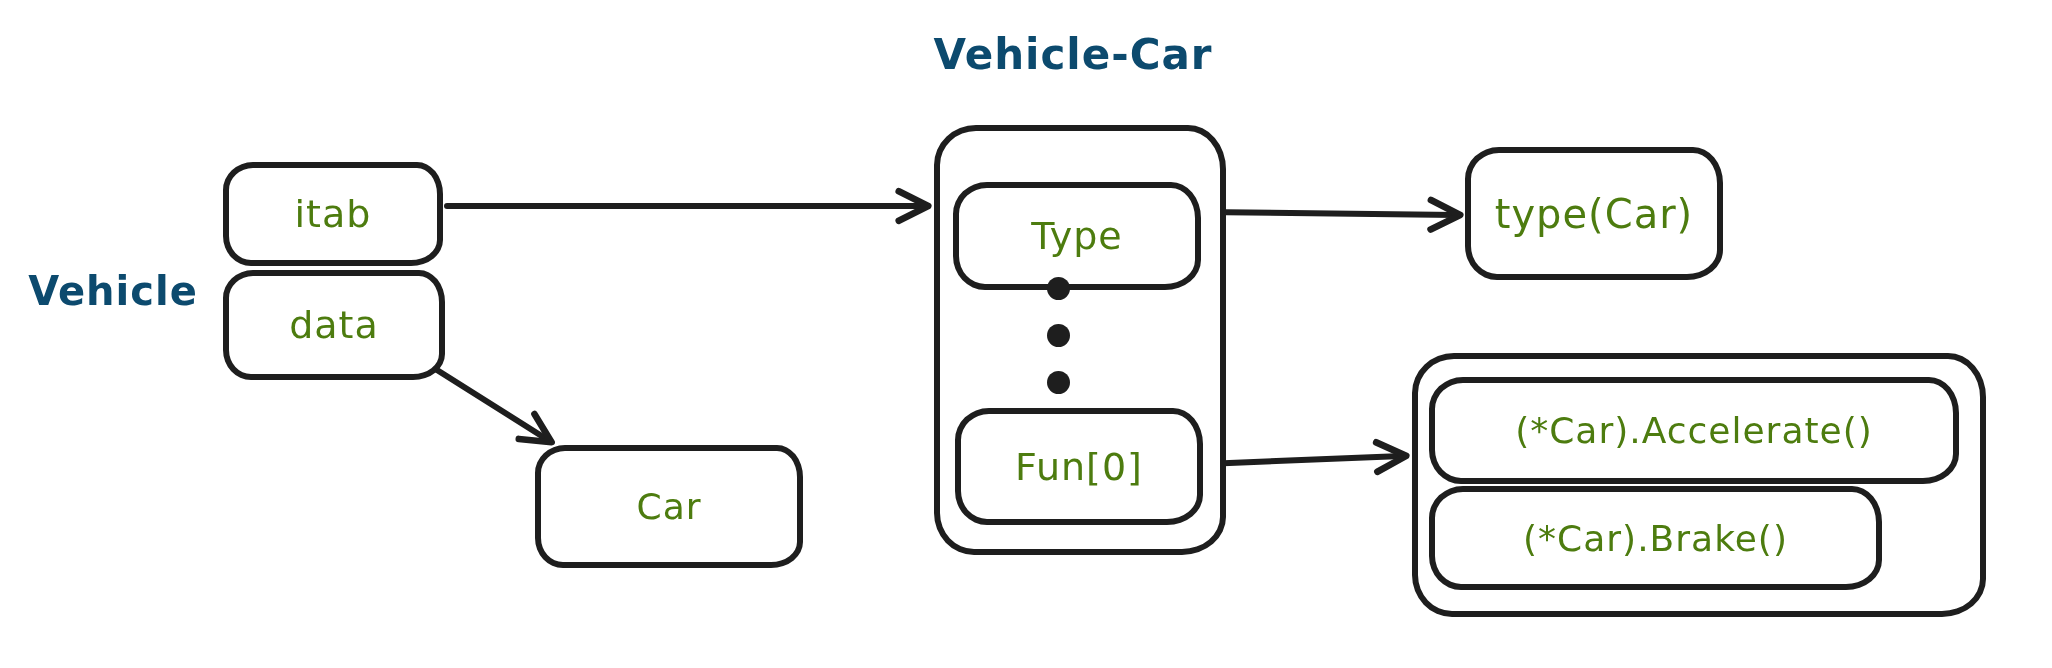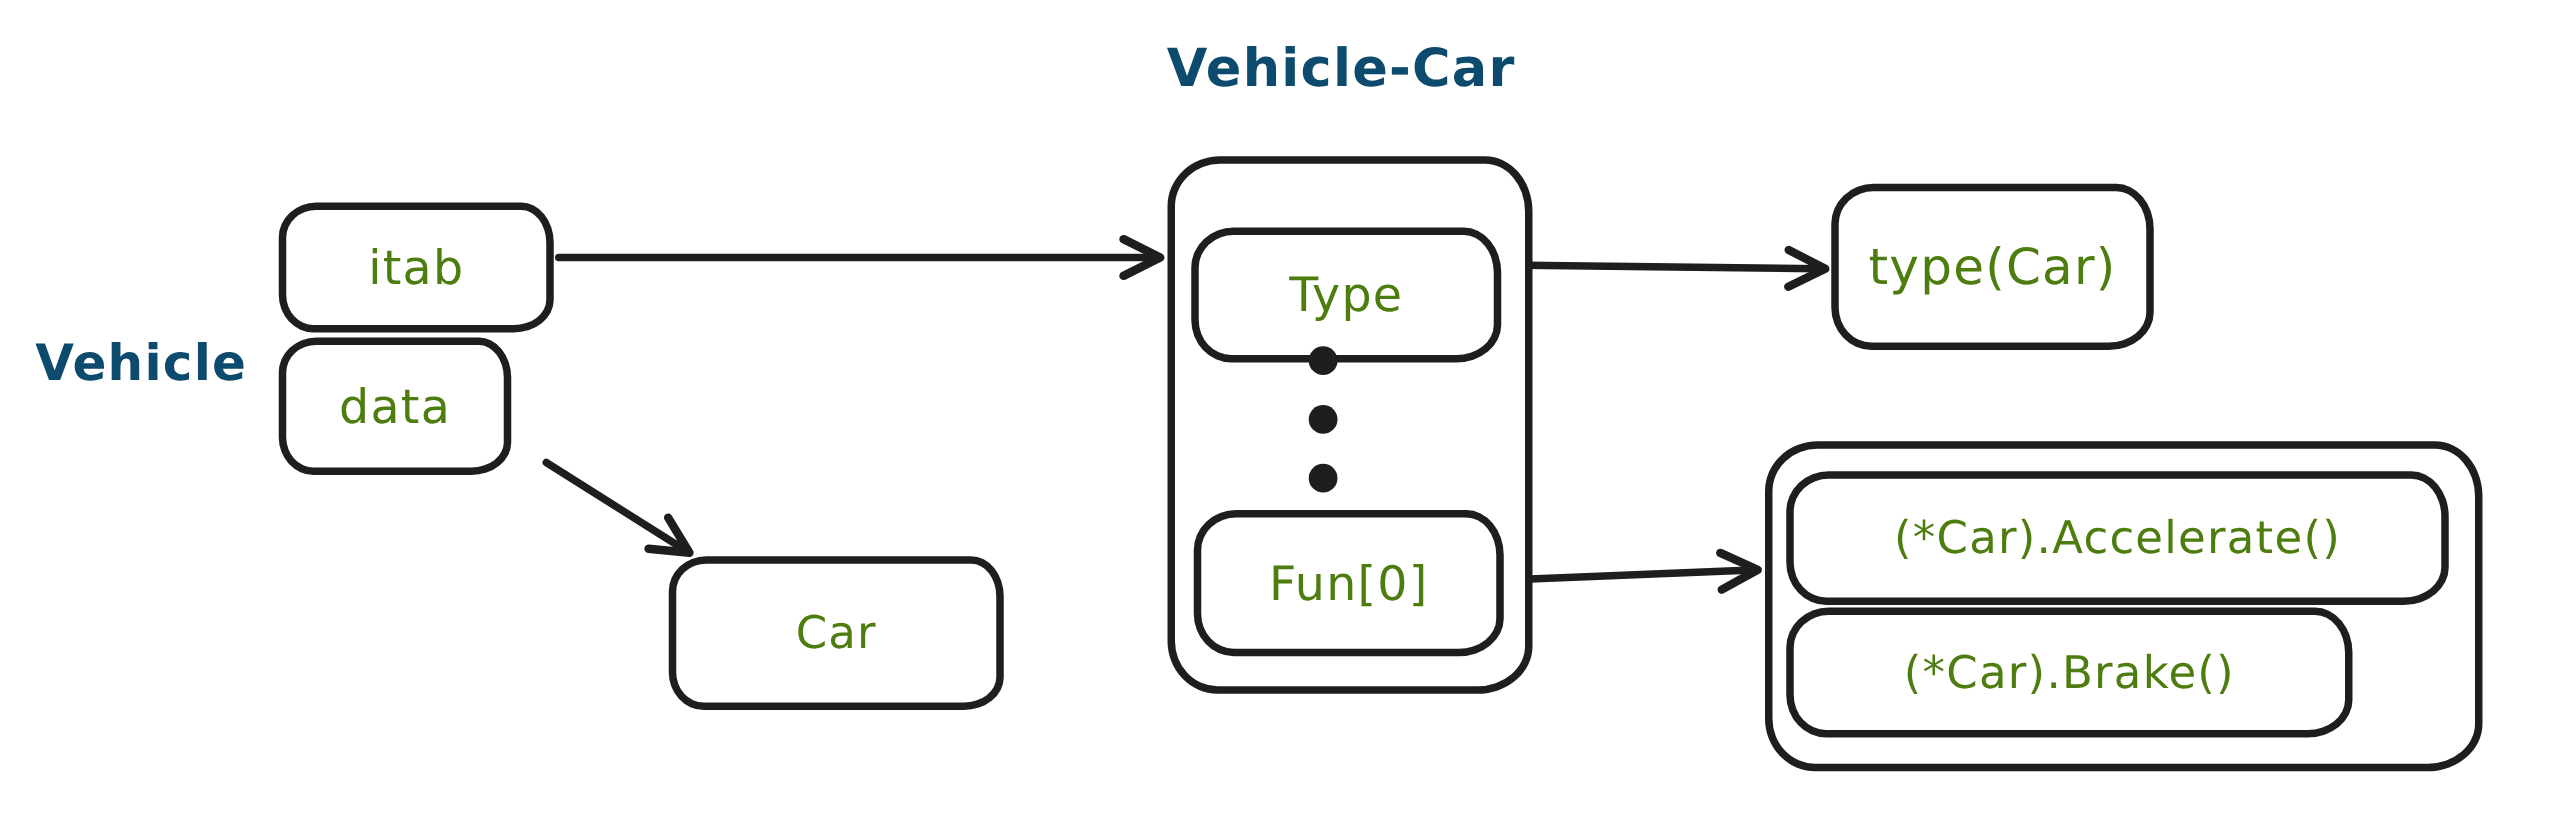--- a/index.html
+++ b/index.html
@@ -33,21 +33,21 @@
     position: absolute;
     font-weight: 600;
     letter-spacing: 1px;
     color: #0c4a6e;
     text-align: center;
   }
 
   
   .vehicle-label   { left: 18px;  top: 240px; width: 190px; font-size: 40px; margin-top: 28px; }
   .itab-box        { left: 223px; top: 162px; width: 220px; height: 104px; font-size: 38px; }
-  .data-box        { left: 223px; top: 270px; width: 186px; height: 110px; font-size: 38px; }
+  .data-box        { left: 223px; top: 270px; width: 222px; height: 110px; font-size: 38px; }
 
   
   .car-box         { left: 535px; top: 445px; width: 268px; height: 123px; font-size: 36px; }
 
   
   .itable-title    { left: 903px; top: 30px;  width: 340px; font-size: 42px; }
   .itable-box      { left: 934px; top: 125px; width: 292px; height: 430px; background: #ffffff; }
   .type-box        { left: 953px; top: 150px; width: 248px; height: 108px; font-size: 38px; margin-top: 32px; }
   .fun-box         { left: 955px; top: 408px; width: 248px; height: 117px; font-size: 38px; }
 

